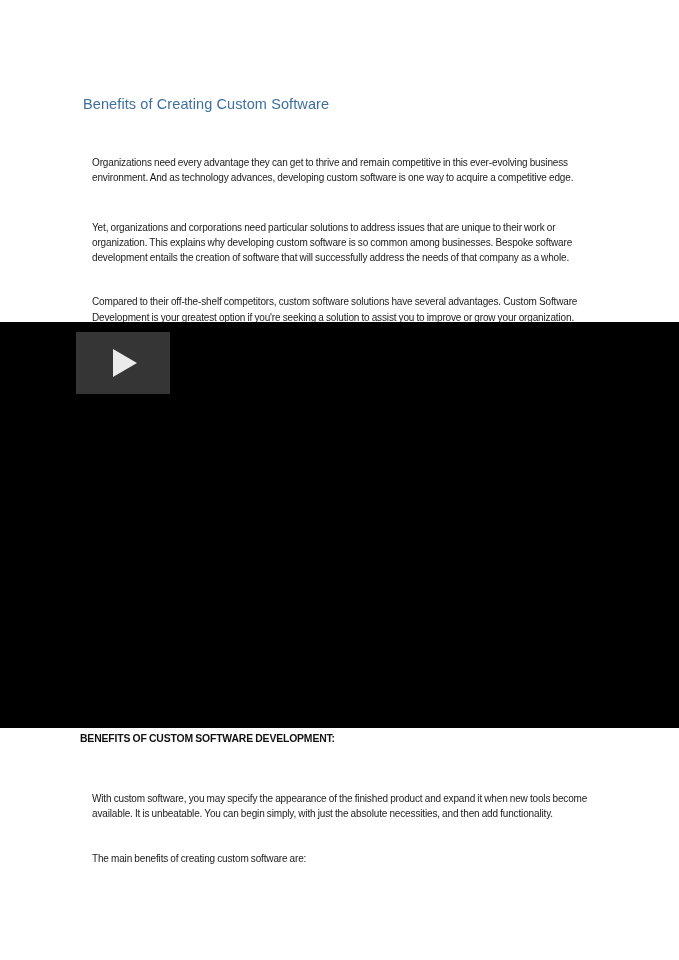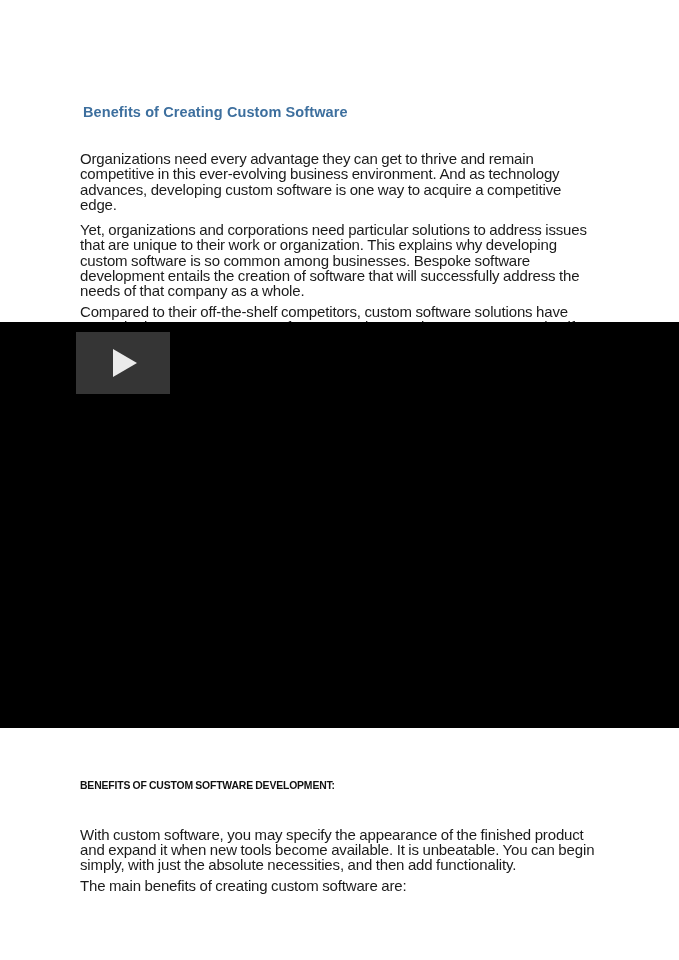--- a/index.html
+++ b/index.html
@@ -19,30 +19,30 @@
   }
   .doc-body {
     position: absolute;
     left: 80px;
     top: 96px;
     width: 520px;
   }
   .doc-title {
     color: #3d6f9e;
     font-size: 14.5px;
-    font-weight: 700;
+    font-weight: 400;
     letter-spacing: 0.1px;
-    margin: 8px 0 0 3px;
+    margin: 0 0 0 3px;
     padding: 0;
   }
   .para {
-    font-size: 15px;
+    font-size: 10px;
     line-height: 15.3px;
     color: #1b1b1b;
-    margin: 0;
+    margin: 12px;
     padding: 0;
     text-align: left;
     letter-spacing: -0.15px;
     word-spacing: -0.4px;
   }
   .spacer-lg { height: 31px; }
   .spacer-xs { height: 5px; }
   .heading {
     font-size: 10.4px;
     line-height: 15.3px;

